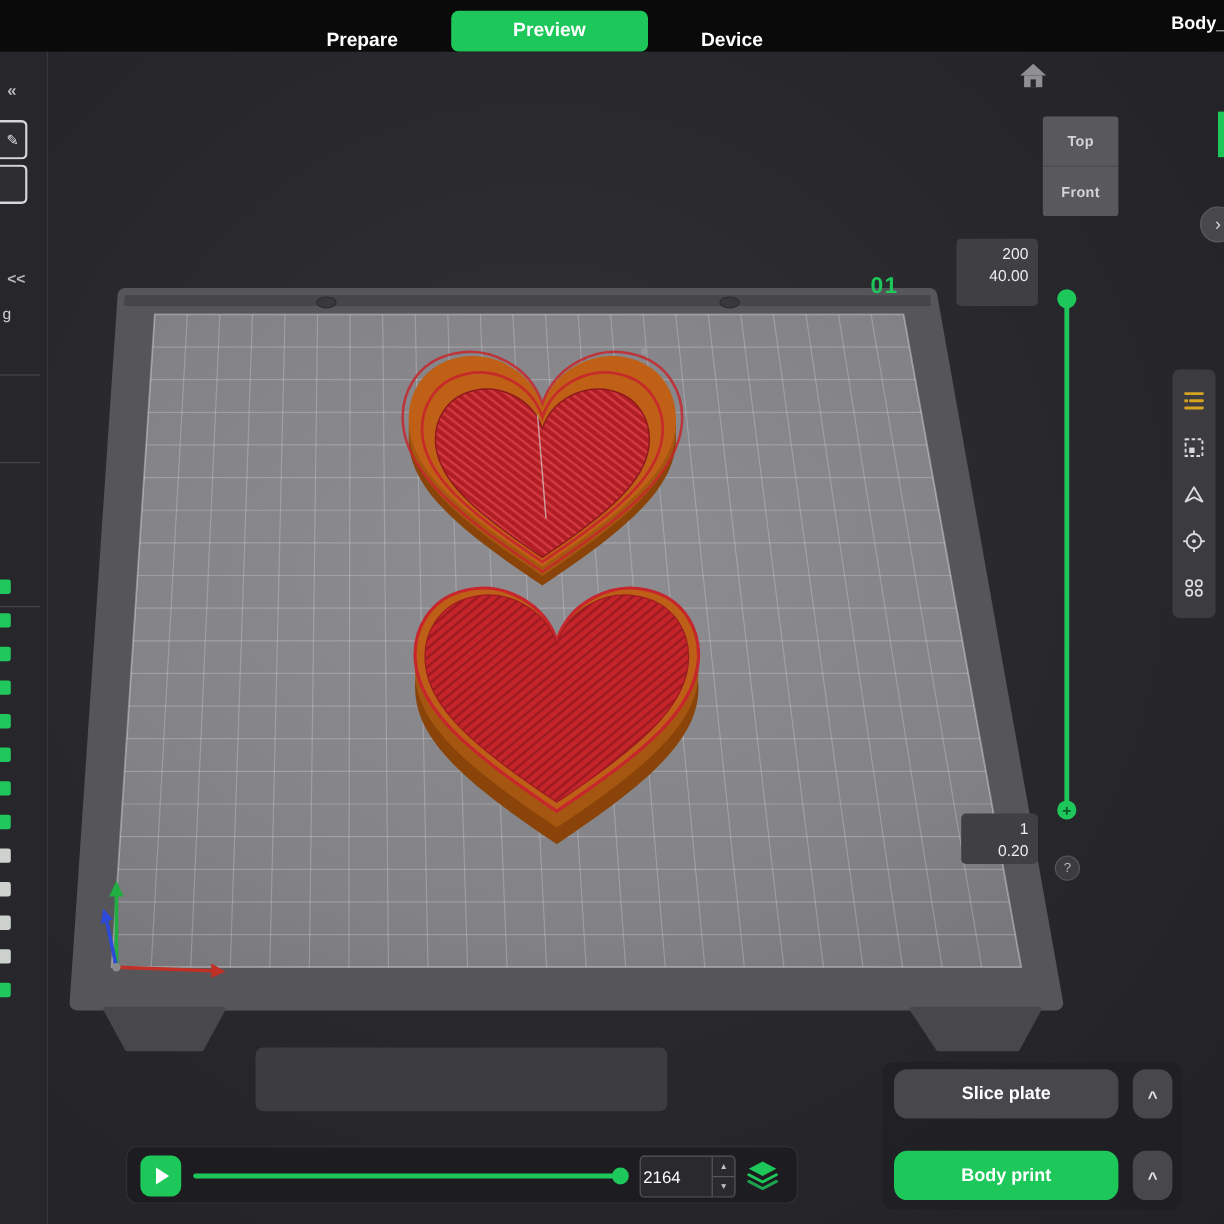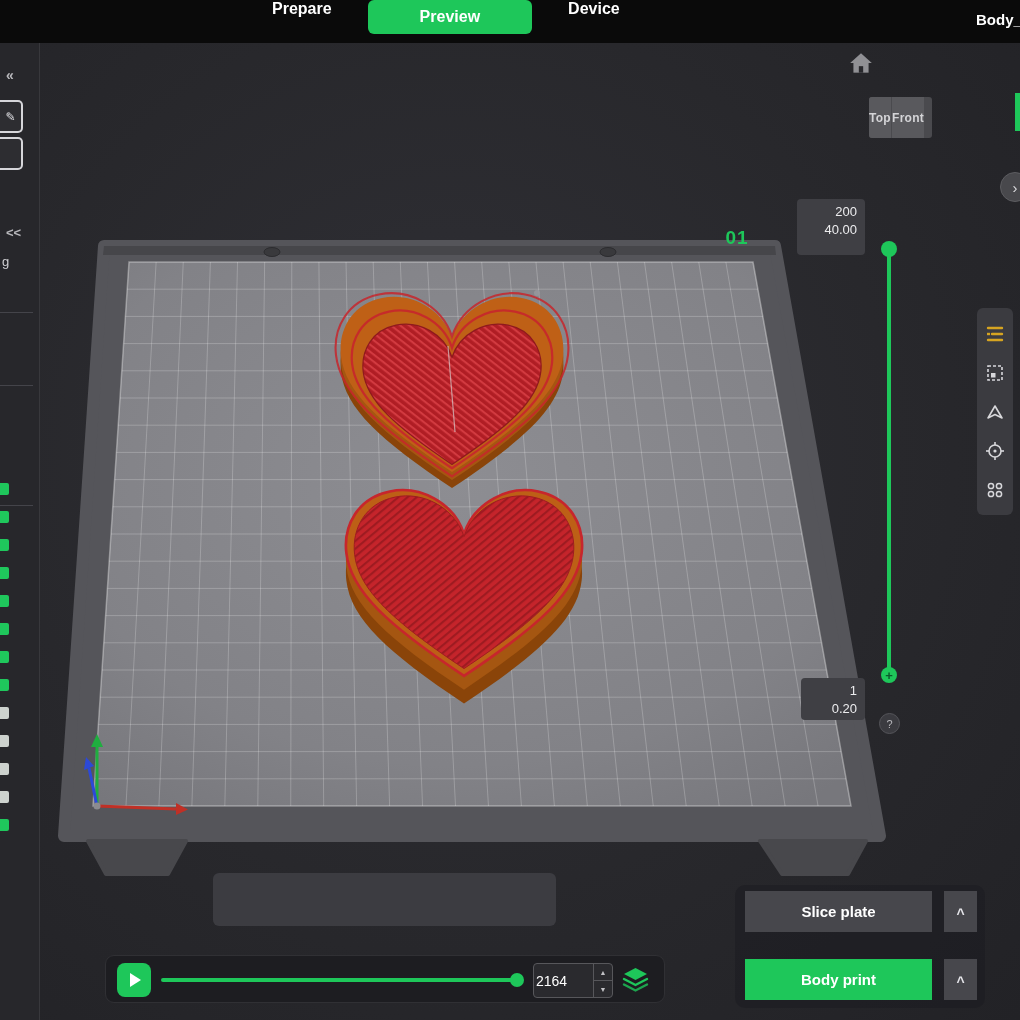--- a/index.html
+++ b/index.html
@@ -1,19 +1,19 @@
 <!DOCTYPE html>
 <html><head>
 <meta charset="utf-8">
 <style>
   html,body{margin:0;padding:0;width:1020px;height:1020px;overflow:hidden;background:#242428;
     font-family:"Liberation Sans", sans-serif;-webkit-font-smoothing:antialiased;position:relative}
   
   #topbar{position:absolute;left:0;top:0;width:1020px;height:43px;background:#0a0a0a;z-index:30}
-  #tabs{position:absolute;left:268px;top:0;height:43px;display:flex;align-items:flex-start;gap:32px}
+  #tabs{position:absolute;left:268px;top:0;height:43px;display:flex;align-items:flex-end;gap:40px}
   .tab{color:#fff;font-size:16px;font-weight:700;cursor:pointer;padding:0 4px;white-space:nowrap}
   .tab.active{background:#1ec75a;border-radius:6px;padding:8px 52px;color:#fff}
   #project-name{position:absolute;right:0;top:11px;width:44px;overflow:hidden;white-space:nowrap;
     color:#fff;font-size:15px;font-weight:700}
   
   #viewport{position:absolute;left:39px;top:43px;right:0;bottom:0;
     background:radial-gradient(ellipse at 42% 42%, #303036 0%, #28282c 55%, #222226 100%);z-index:1}
   #scene{position:absolute;left:0;top:0;width:1020px;height:1020px;z-index:2}
   svg text{font-family:"Liberation Sans", sans-serif}
   
@@ -26,21 +26,21 @@
   #pencil-box{top:57px}
   #blank-box{top:94px}
   #collapse-mid{position:absolute;left:6px;top:182px;color:#b8b8bc;font-size:13px;font-weight:700}
   #trunc-label{position:absolute;left:2px;top:211px;color:#cfcfd3;font-size:13px}
   .lp-divider{position:absolute;left:0;width:33px;height:1px;background:#44444a}
   #swatches{position:absolute;left:0;top:440px;display:flex;flex-direction:column;gap:16px}
   .swatch{width:9px;height:12px;border-radius:0 2px 2px 0}
   
   #home-btn{position:absolute;left:848px;top:52px;width:26px;height:24px;z-index:5;cursor:pointer}
   #viewcube{position:absolute;left:869px;top:97px;width:63px;z-index:5;background:#4a4a4e;
-    border-radius:3px;overflow:hidden;display:flex;flex-direction:row;gap:1px}
+    border-radius:3px;overflow:hidden;display:flex;flex-direction:column;gap:1px}
   .vc-btn{height:41px;background:#59595d;color:#d4d4d7;font-size:12px;font-weight:700;
     letter-spacing:.3px;display:flex;align-items:center;justify-content:center;cursor:pointer}
   
   #right-toolbar{position:absolute;left:977px;top:308px;width:36px;height:207px;background:#3b3b40;
     border-radius:6px;z-index:5;display:flex;flex-direction:column;align-items:center;
     justify-content:space-around;padding:6px 0;box-sizing:border-box}
   .rt-icon{width:24px;height:24px;display:flex;align-items:center;justify-content:center;cursor:pointer}
   #side-arrow{position:absolute;left:1000px;top:172px;width:28px;height:28px;border-radius:50%;
     background:#48484c;border:1px solid #5c5c60;color:#dcdcdf;font-size:15px;z-index:5;
     display:flex;align-items:center;justify-content:center;cursor:pointer}
@@ -76,21 +76,21 @@
     border:1px solid #57575b;border-radius:4px;display:flex;align-items:stretch;box-sizing:border-box}
   #layer-input-box input{flex:1;min-width:0;background:transparent;border:none;outline:none;color:#fff;
     font-size:14px;text-align:left;font-family:"Liberation Sans", sans-serif}
   #spinner{width:18px;border-left:1px solid #57575b;display:flex;flex-direction:column}
   #spinner span{flex:1;color:#c2c2c6;font-size:7px;display:flex;align-items:center;justify-content:center;cursor:pointer}
   #spinner span:first-child{border-bottom:1px solid #57575b}
   #layers-toggle{position:absolute;left:516px;top:11px;cursor:pointer}
   
   #action-panel{position:absolute;left:735px;top:885px;width:250px;height:123px;
     background:rgba(28,28,32,.55);border-radius:10px;z-index:5}
-  .act-btn{position:absolute;height:41px;border-radius:0;color:#fff;font-size:15px;font-weight:700;
+  .act-btn{position:absolute;height:41px;border-radius:11px;color:#fff;font-size:15px;font-weight:700;
     display:flex;align-items:center;justify-content:center;cursor:pointer}
   #slice-btn{left:10px;top:6px;width:187px;background:#47474c}
   #slice-caret{left:209px;top:6px;width:33px;background:#47474c}
   #send-btn{left:10px;top:74px;width:187px;background:#1ec75a}
   #send-caret{left:209px;top:74px;width:33px;background:#47474c}
   .caret-glyph{font-size:14px;font-weight:700;color:#e6e6ea;transform:translateY(2px)}
 </style>
 </head>
 <body>
 

